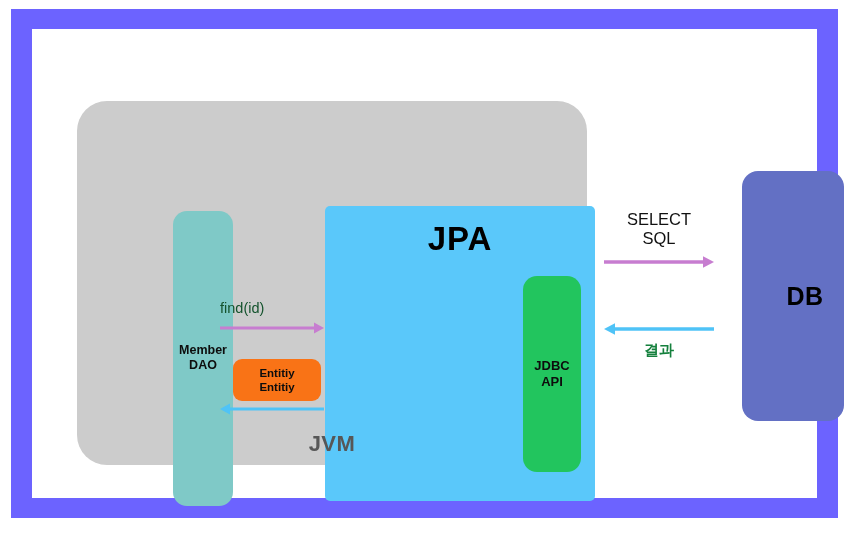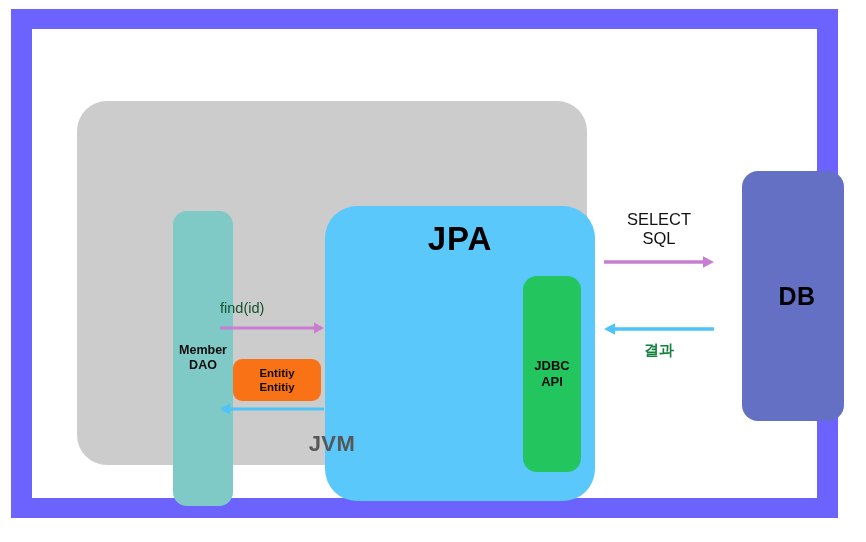--- a/index.html
+++ b/index.html
@@ -86,21 +86,21 @@
   }
 
   
   #jpa-box {
     position: absolute;
     left: 248px;
     top: 105px;
     width: 270px;
     height: 295px;
     background: #5ac8fa;
-    border-radius: 32px;
+    border-radius: 5px;
   }
   #jpa-title {
     position: absolute;
     left: 0;
     top: 14px;
     width: 100%;
     text-align: center;
     font-size: 33px;
     font-weight: bold;
     color: #000000;
@@ -152,21 +152,21 @@
     position: absolute;
     left: 710px;
     top: 142px;
     width: 102px;
     height: 250px;
     background: #6370c4;
     border-radius: 16px;
   }
   #db-label {
     position: absolute;
-    left: 4px;
+    left: 12px;
     top: 50%;
     transform: translateY(-50%);
     width: 100%;
     text-align: center;
     font-size: 25px;
     font-weight: bold;
     color: #000000;
     letter-spacing: .5px;
   }
 

